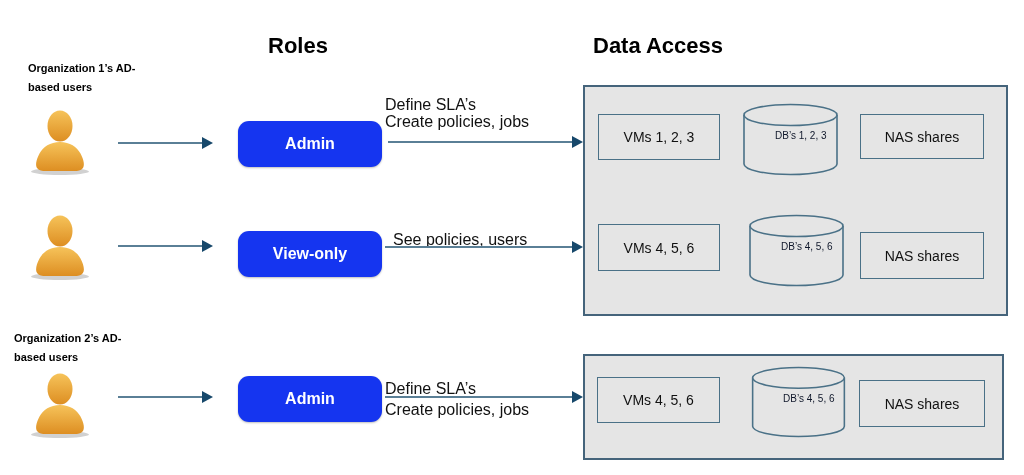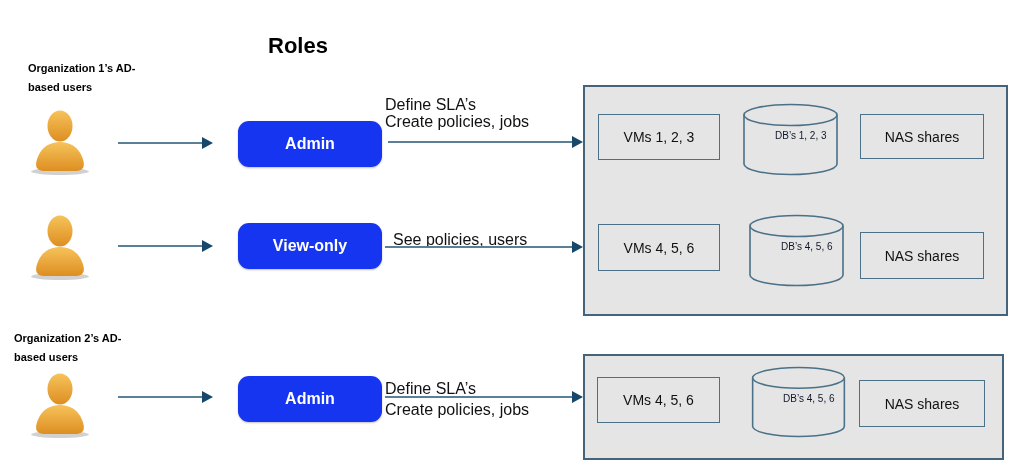--- a/index.html
+++ b/index.html
@@ -103,20 +103,21 @@
   <svg width="0" height="0" style="position:absolute" aria-hidden="true">
     <defs>
       <linearGradient id="goldGrad" x1="0" y1="0" x2="0" y2="1">
         <stop offset="0" stop-color="#f6c35a"></stop>
         <stop offset="1" stop-color="#dd8e22"></stop>
       </linearGradient>
     </defs>
   </svg>
 
   <div class="heading" style="left:268px; top:33px">Roles</div>
+  <div class="heading" style="left:593px; top:33px">Data Access</div>
 
   <div class="org-label" style="left:28px; top:59px">
     <div>Organization 1’s AD-</div>
     <div>based users</div>
   </div>
   <div class="org-label" style="left:14px; top:329px">
     <div>Organization 2’s AD-</div>
     <div>based users</div>
   </div>
 
@@ -134,21 +135,21 @@
     <ellipse cx="33" cy="62.5" rx="29" ry="3.5" fill="#9a9a9a" opacity="0.45"></ellipse>
     <ellipse cx="33" cy="17" rx="12.5" ry="15.5" fill="url(#goldGrad)"></ellipse>
     <path d="M33,33 C23,33 16,38 12.5,44.5 C9,51 8,57 10.5,59.5 C12,61.5 15,62 19,62 L47,62 C51,62 54,61.5 55.5,59.5 C58,57 57,51 53.5,44.5 C50,38 43,33 33,33 Z" fill="url(#goldGrad)"></path>
   </svg>
 
   <div class="arrow" style="left:118px; top:142px; width:84px"></div>
   <div class="arrow" style="left:118px; top:245px; width:84px"></div>
   <div class="arrow" style="left:118px; top:396px; width:84px"></div>
 
   <div class="role-btn" style="left:238px; top:121px">Admin</div>
-  <div class="role-btn" style="left:238px; top:223px">View-only</div>
+  <div class="role-btn" style="left:238px; top:231px">View-only</div>
   <div class="role-btn" style="left:238px; top:376px">Admin</div>
 
   <div class="ann" style="left:385px; top:96px">
     <div>Define SLA’s</div>
     <div>Create policies, jobs</div>
   </div>
   <div class="arrow" style="left:388px; top:141px; width:184px"></div>
 
   <div class="ann" style="left:393px; top:231px">
     <div>See policies, users</div>

